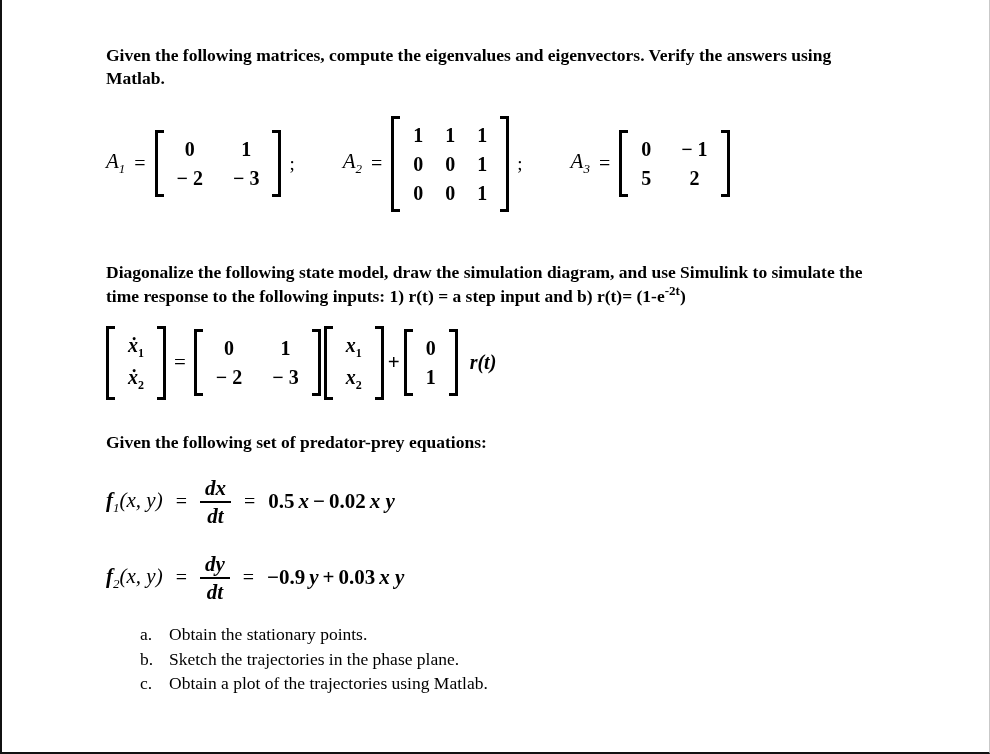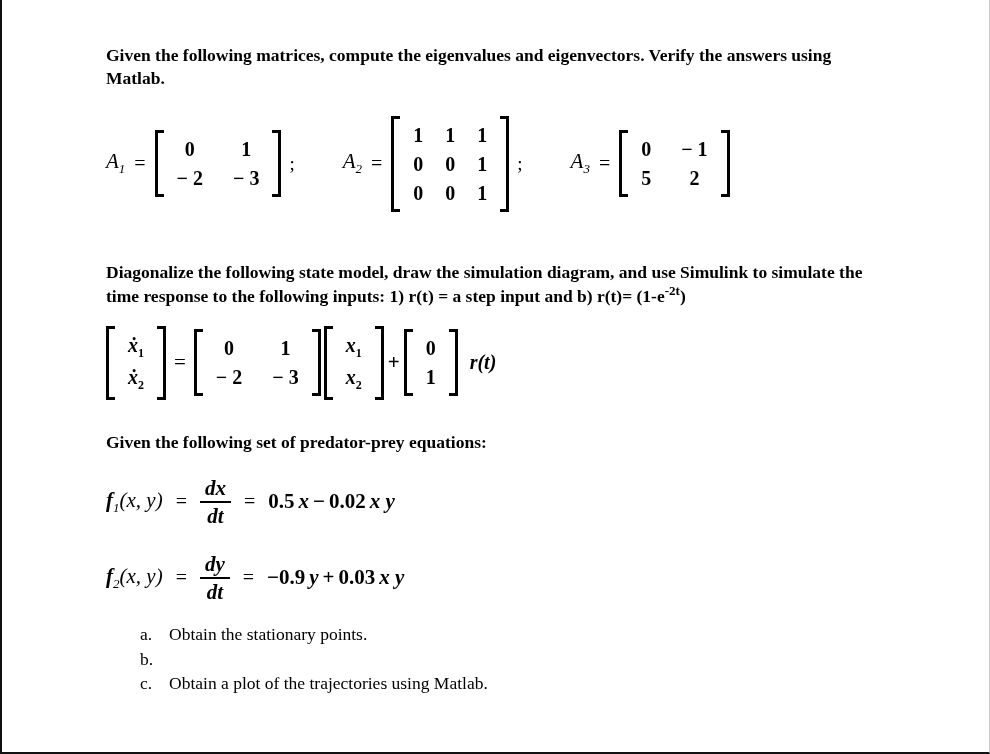--- a/index.html
+++ b/index.html
@@ -211,20 +211,21 @@
       <i class="tok">x y</i>
     </div>
 
     <div class="plist">
       <div class="lrow">
         <span class="lm">a.</span>
         <span>Obtain the stationary points.</span>
       </div>
       <div class="lrow">
         <span class="lm">b.</span>
+        <span>Sketch the trajectories in the phase plane.</span>
       </div>
       <div class="lrow">
         <span class="lm">c.</span>
         <span>Obtain a plot of the trajectories using Matlab.</span>
       </div>
     </div>
   </section>
 
 </div>
 

